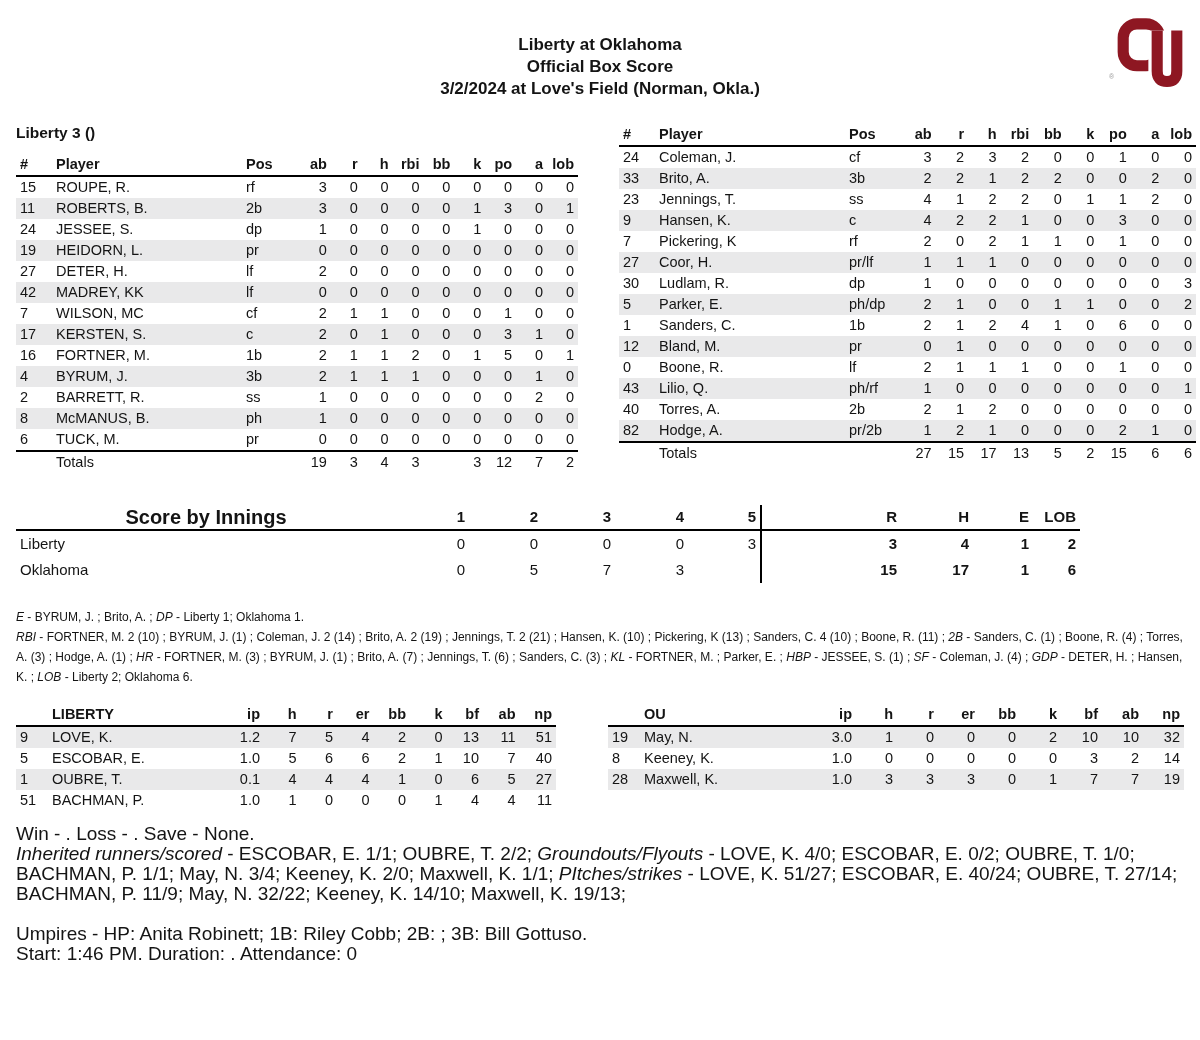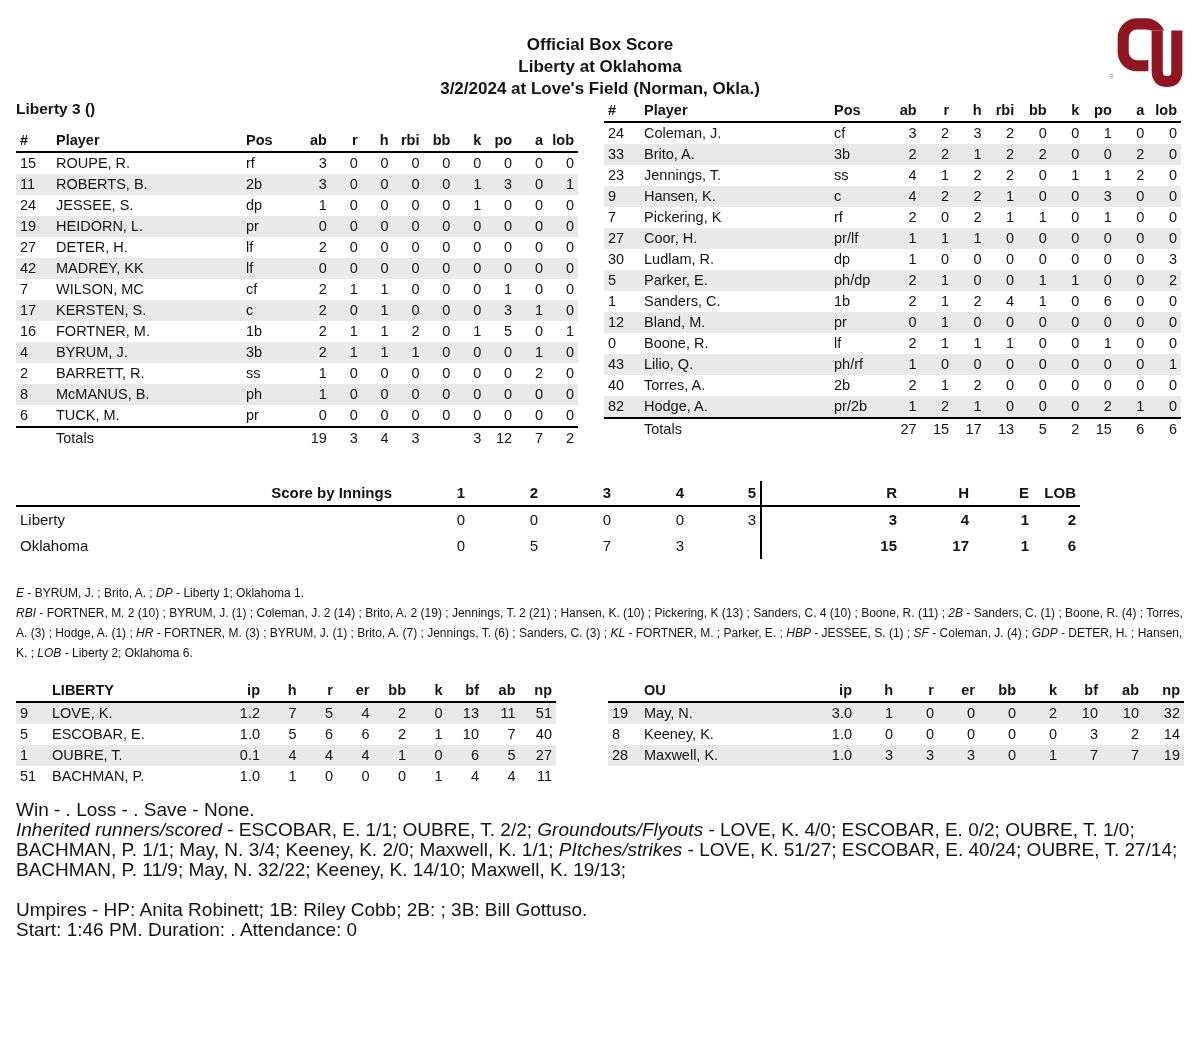--- a/index.html
+++ b/index.html
@@ -10,42 +10,42 @@
   }
   .page{position:relative;padding:0 16px;}
 
   
   .titles{padding-top:34px;text-align:center;font-weight:bold;font-size:17px;line-height:22px;}
   .logo{position:absolute;top:12px;right:16px;width:68px;height:84px;}
   .logo svg{width:100%;height:100%;display:block;}
   .logo .reg{position:absolute;left:-7px;bottom:16px;font-size:7px;color:#999;}
 
   
-  .teams{display:grid;grid-template-columns:562px 577px;column-gap:26px;}
+  .teams{display:grid;grid-template-columns:562px 577px;column-gap:41px;margin-top:24px;}
   .team-name{font-weight:bold;font-size:15.5px;margin-bottom:12px;}
 
   table{border-collapse:collapse;table-layout:fixed;}
   th,td{padding:2px 4px;white-space:nowrap;overflow:hidden;}
   th{font-weight:bold;}
   .l{text-align:left;}
   .r{text-align:right;}
   tr.stripe{background:#e9e9ea;}
 
   table.batting{width:100%;font-size:14.5px;line-height:17px;}
   .batting thead th{border-bottom:2.5px solid #000;}
   .batting col:nth-child(1){width:36px;}
   .batting col:nth-child(2){width:190px;}
   .batting col:nth-child(3){width:58px;}
   .batting tbody.totals td{border-top:2.5px solid #000;}
 
   
   table.score{width:1064px;font-size:15px;margin-top:32px;line-height:18px;}
   .score thead th{border-bottom:2.5px solid #000;padding:3px 4px;}
   .score td{padding:4px 4px;}
-  .score .label{text-align:right;font-size:15px;}
+  .score .label{text-align:center;font-size:20px;}
   .score .in5{border-right:2px solid #000;}
   .score .tot{text-align:right;font-weight:bold;}
   .score col:nth-child(1){width:380px;}
   .score col:nth-child(2),.score col:nth-child(3),.score col:nth-child(4),
   .score col:nth-child(5),.score col:nth-child(6){width:73px;}
   .score col:nth-child(7){width:140px;}
   .score col:nth-child(8){width:72px;}
   .score col:nth-child(9){width:60px;}
   .score col:nth-child(10){width:47px;}
 
@@ -66,22 +66,22 @@
   .footer{margin-top:13px;font-size:19px;line-height:20px;}
   .footer div{min-height:20px;}
   .footer-block2{margin-top:20px;}
 </style>
 </head>
 <body>
 
 <div class="page">
 
   <div class="titles">
+    <div>Liberty at Oklahoma</div>
     <div>Official Box Score</div>
-    <div>Liberty at Oklahoma</div>
     <div>3/2/2024 at Love's Field (Norman, Okla.)</div>
   </div>
 
   <div class="logo">
     <svg viewBox="0 0 104 112">
       <rect x="11" y="10" width="56" height="64" rx="21" fill="none" stroke="#8e1722" stroke-width="17"></rect>
       <path d="M63,20 L63,82 Q63,98 78,98 Q93,98 93,82 L93,20" fill="none" stroke="#ffffff" stroke-width="27"></path>
       <path d="M63,20 L63,82 Q63,98 78,98 Q93,98 93,82 L93,20" fill="none" stroke="#8e1722" stroke-width="17"></path>
     </svg>
     <span class="reg">®</span>

